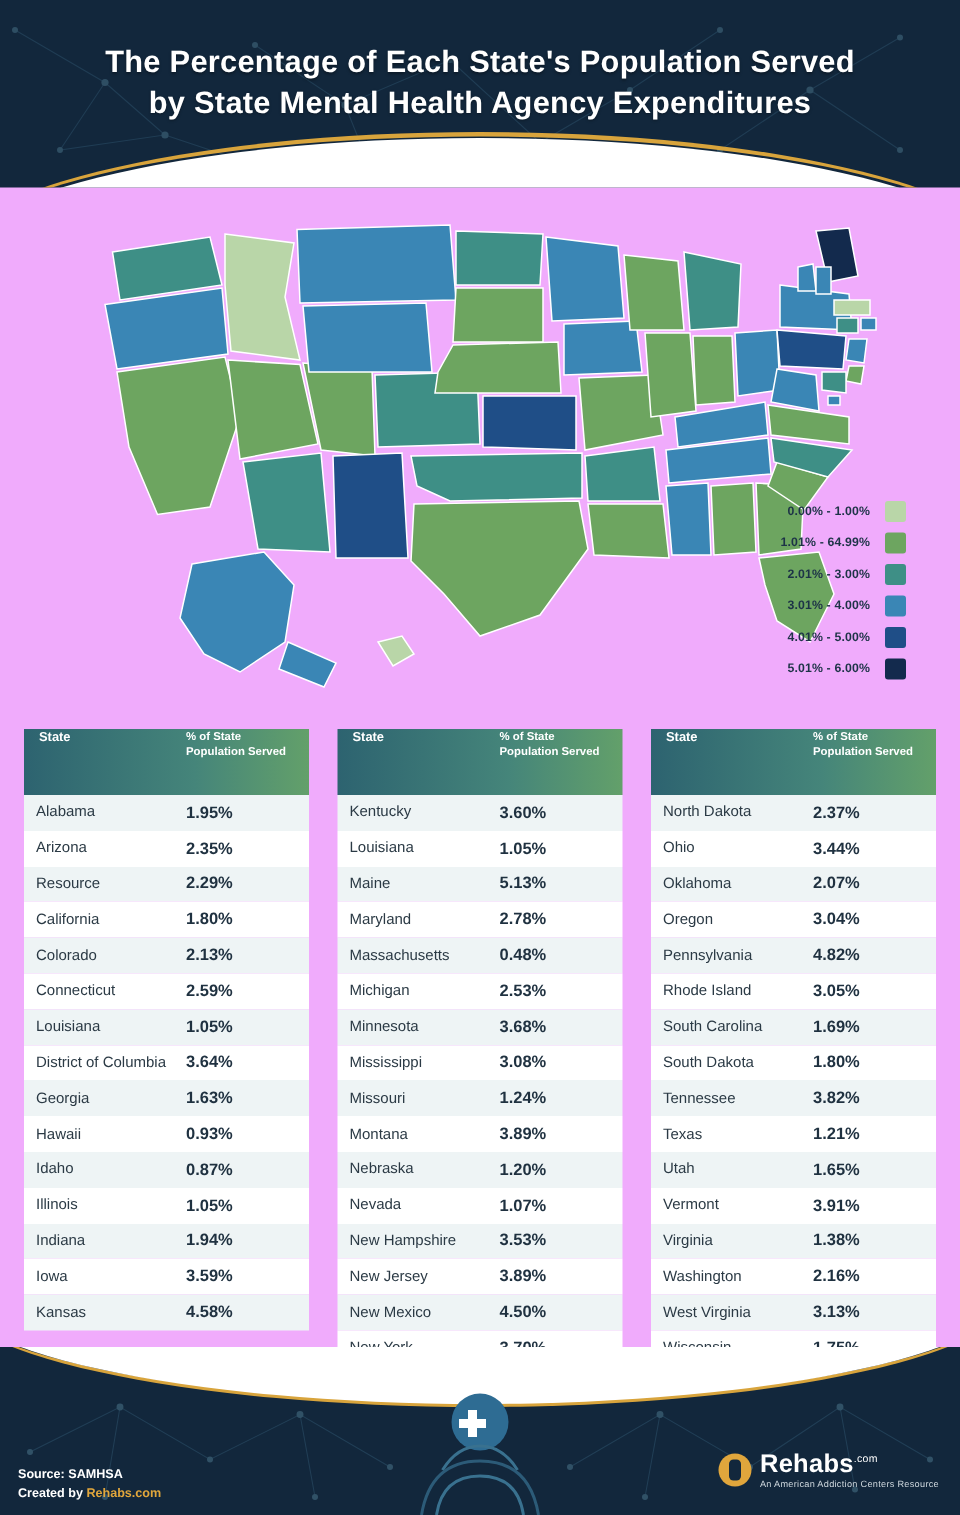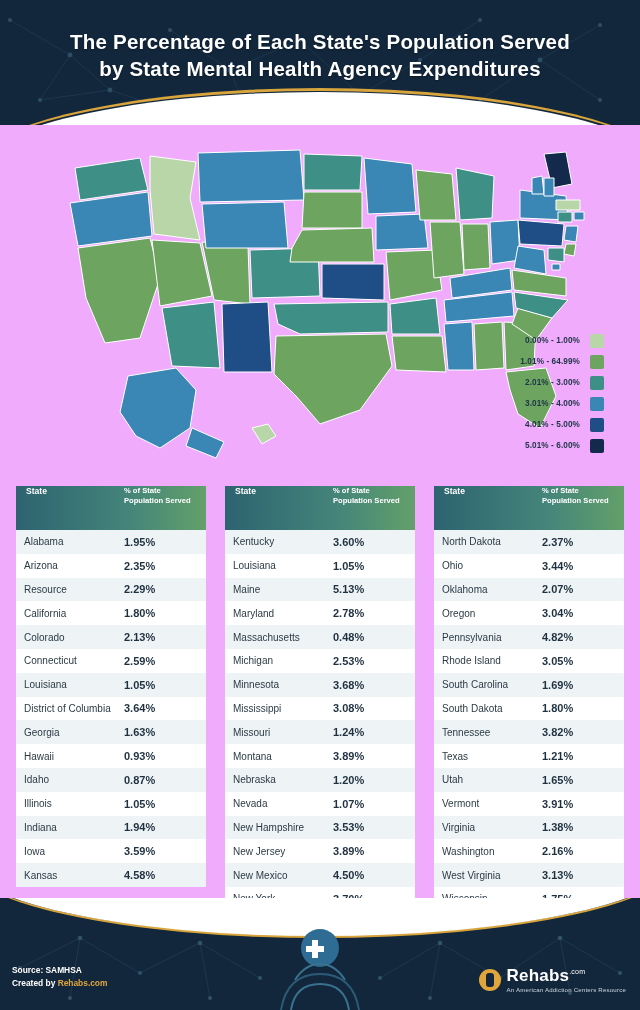--- a/index.html
+++ b/index.html
@@ -135,21 +135,21 @@
     border-radius: 0 0 50% 50% / 0 0 100% 100%;
   }
   #footer-curve-line {
     position: absolute; left: -40px; top: -40px;
     width: 720px; height: 80px;
     border-bottom: 3px solid #d8a43c;
     border-radius: 0 0 50% 50% / 0 0 100% 100%;
   }
   #footer .netfx2 { position:absolute; inset:0; opacity:.33; }
   #source {
-    position: absolute; left: 12px; bottom: 20px;
+    position: absolute; left: 12px; bottom: 8px;
     color: #ffffff; font-size: 8.4px; line-height: 13px; font-weight: bold;
   }
   #source .accent { color: #e0a63c; }
   #brand {
     position: absolute; right: 14px; bottom: 17px;
     display: flex; align-items: center; gap: 6px;
   }
   #brand-mark {
     width: 22px; height: 22px; border-radius: 50%;
     background: #e0a63c; position: relative;

